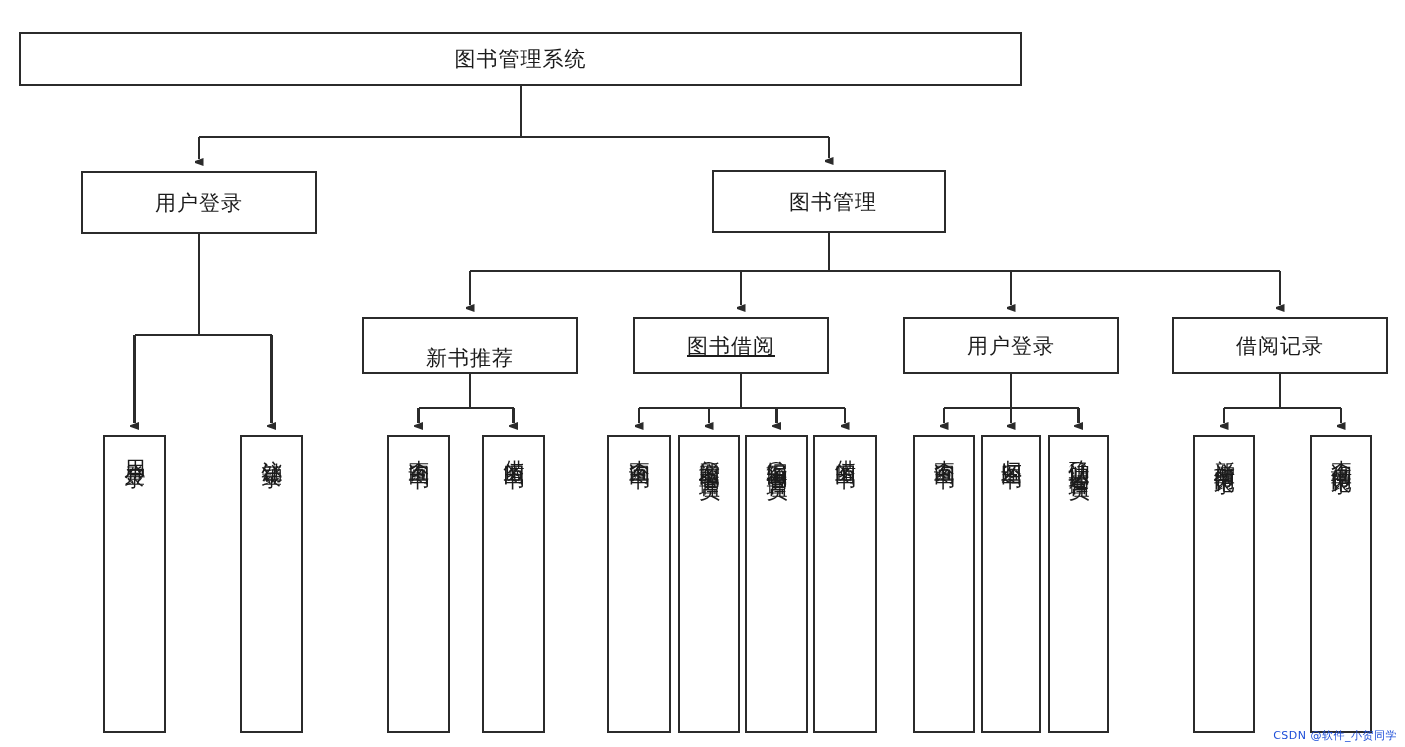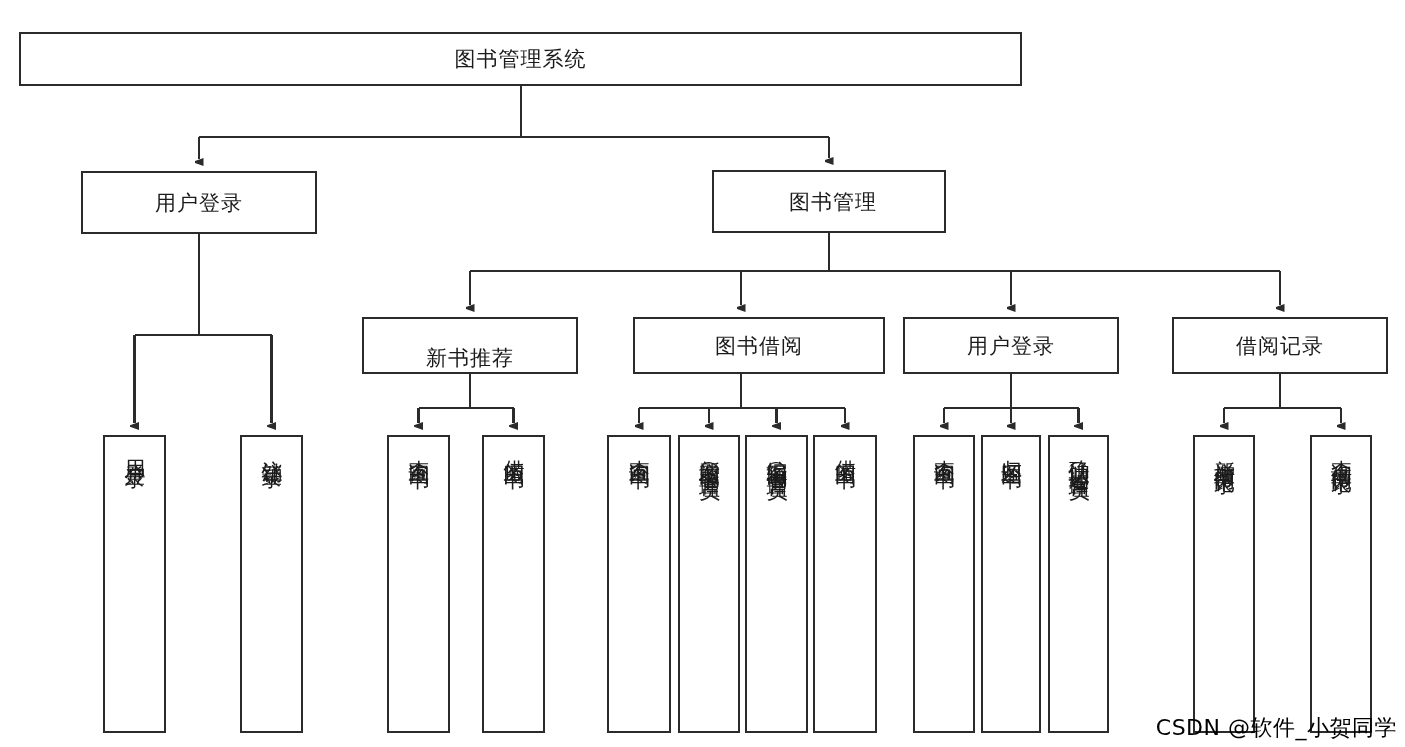--- a/index.html
+++ b/index.html
@@ -5,21 +5,21 @@
   html,body{margin:0;padding:0;background:#ffffff;}
   body{width:1405px;height:747px;font-family:"DejaVu Sans","Liberation Sans",sans-serif;}
   #stage{position:relative;width:1405px;height:747px;overflow:hidden;background:#fff;}
   #wires{position:absolute;left:0;top:0;width:1405px;height:747px;}
   .node{position:absolute;box-sizing:border-box;background:#ffffff;border:2px solid #2b2b2b;
         display:flex;align-items:center;justify-content:center;}
   .node.h{font-size:21px;color:#1b1b1b;letter-spacing:1px;}
   .node.v{align-items:flex-start;padding-top:6px;}
   .vtext{writing-mode:vertical-rl;text-orientation:upright;font-size:21px;color:#1b1b1b;
          line-height:1.18;letter-spacing:3px;white-space:nowrap;}
-  #watermark{position:absolute;right:8px;bottom:4px;font-size:22px;color:#000000;
+  #watermark{position:absolute;right:8px;bottom:4px;font-size:11px;color:#1d4ed8;
              letter-spacing:.5px;user-select:none;margin-top:32px;}
 </style>
 </head>
 <body>
 
 <div id="stage">
   <svg id="wires" viewBox="0 0 1405 747">
       <defs>
         <marker id="arrow" markerWidth="8" markerHeight="9" refX="1" refY="4.5" orient="auto" markerUnits="userSpaceOnUse">
           <path d="M0,0 L8,0 L4,11 Z" fill="#2b2b2b"></path>
@@ -65,21 +65,21 @@
       </div>
       <div class="node h" style="left: 81px; top: 171px; width: 236px; height: 63px;">
         <span>用户登录</span>
       </div>
       <div class="node h" style="left: 712px; top: 170px; width: 234px; height: 63px; padding-left: 8px;">
         <span>图书管理</span>
       </div>
       <div class="node h" style="left: 362px; top: 317px; width: 216px; height: 57px; align-items: flex-end;">
         <span>新书推荐</span>
       </div>
-      <div class="node h" style="left: 633px; top: 317px; width: 252px; height: 57px;">
+      <div class="node h" style="left: 633px; top: 317px; width: 196px; height: 57px; text-decoration: underline;">
         <span>图书借阅</span>
       </div>
       <div class="node h" style="left: 903px; top: 317px; width: 216px; height: 57px;">
         <span>用户登录</span>
       </div>
       <div class="node h" style="left: 1172px; top: 317px; width: 216px; height: 57px;">
         <span>借阅记录</span>
       </div>
       <div class="node v" style="left: 103px; top: 435px; width: 63px; height: 298px;">
         <span class="vtext">用户登录</span>

